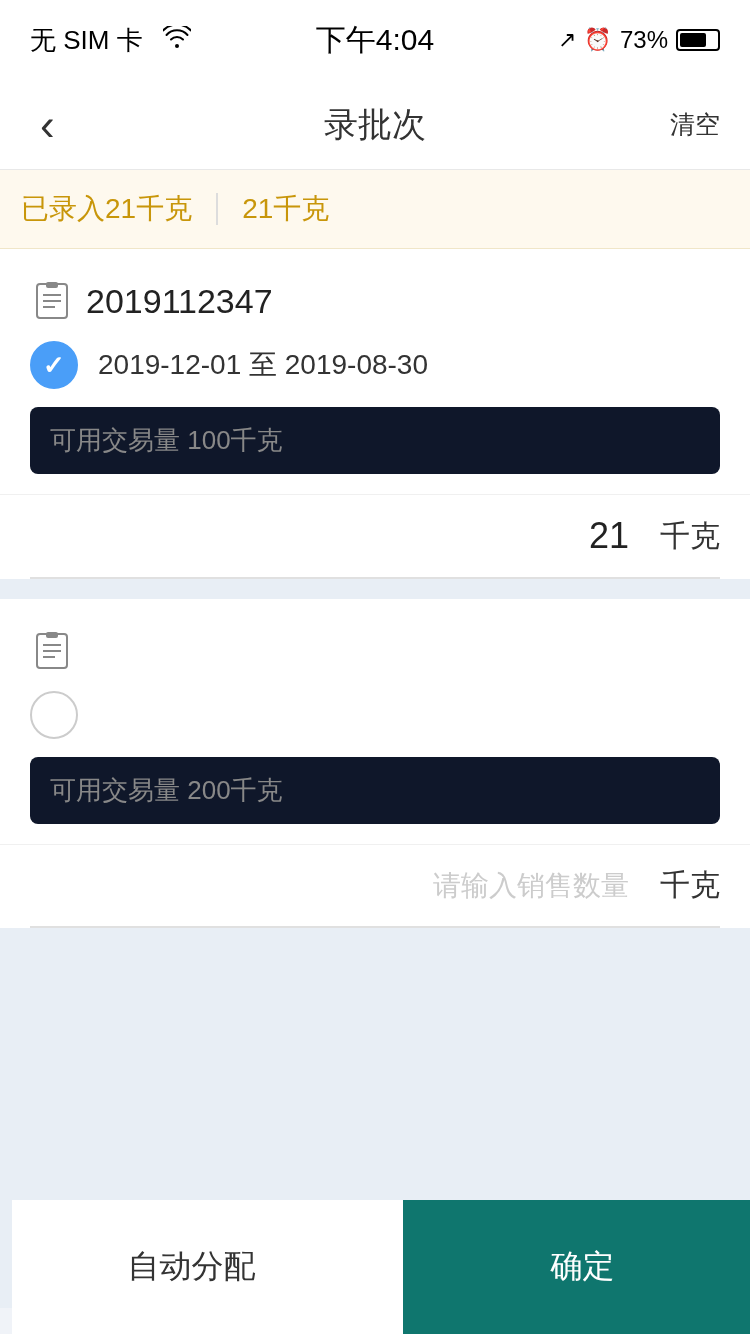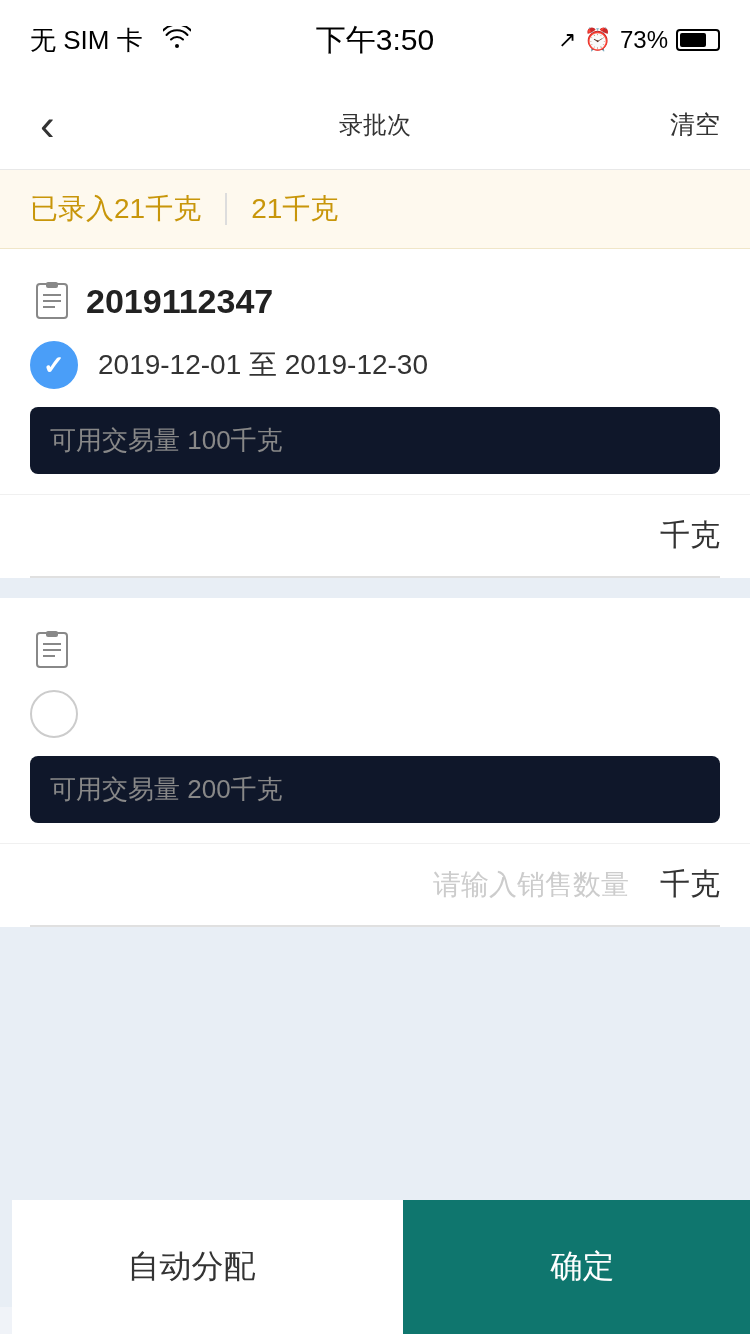--- a/index.html
+++ b/index.html
@@ -74,38 +74,38 @@
       border-bottom: 1px solid #e8e8e8;
       position: relative;
     }
     .nav-back {
       font-size: 36px;
       color: #333;
       cursor: pointer;
       padding: 10px;
     }
     .nav-title {
-      font-size: 24px;
+      font-size: 34px;
       font-weight: 500;
       color: #333;
       position: absolute;
       left: 50%;
       transform: translateX(-50%);
     }
     .nav-clear {
       font-size: 25px;
       color: #333;
       cursor: pointer;
     }
 
     
     .summary-bar {
       width: 750px;
       background: #fef9ee;
-      padding: 20px 30px;
+      padding: 20px 21px;
       display: flex;
       align-items: center;
       gap: 24px;
       border-bottom: 1px solid #f0e6c8;
     }
     .summary-item {
       font-size: 28px;
       color: #c8960a;
     }
     .summary-divider {
@@ -127,21 +127,21 @@
       width: 44px;
       height: 44px;
       display: flex;
       align-items: center;
       justify-content: center;
       font-size: 32px;
       color: #666;
     }
     .batch-id {
       font-size: 34px;
-      font-weight: 700;
+      font-weight: 400;
       color: #222;
     }
 
     .batch-row {
       display: flex;
       align-items: center;
       gap: 20px;
       margin-bottom: 18px;
     }
     .radio-circle {
@@ -273,21 +273,21 @@
     <span>无 SIM 卡</span>
     <span class="wifi-icon">
       <svg width="28" height="22" viewBox="0 0 28 22" fill="none">
         <path d="M14 18a2 2 0 1 1 0 4 2 2 0 0 1 0-4z" fill="#000"></path>
         <path d="M8 13.5a8.5 8.5 0 0 1 12 0" stroke="#000" stroke-width="2" fill="none" stroke-linecap="round"></path>
         <path d="M3.5 9a14 14 0 0 1 21 0" stroke="#000" stroke-width="2" fill="none" stroke-linecap="round"></path>
         <path d="M0 4.5a19.5 19.5 0 0 1 28 0" stroke="#000" stroke-width="2" fill="none" stroke-linecap="round"></path>
       </svg>
     </span>
   </div>
-  <div class="status-center">下午3:50</div>
+  <div class="status-center">下午4:04</div>
   <div class="status-right">
     <span style="font-size:22px;">↗</span>
     <span style="font-size:22px;">⏰</span>
     <span>73%</span>
     <div class="battery-bar">
       <div class="battery-fill"></div>
     </div>
   </div>
 </div>
 
@@ -315,27 +315,28 @@
           <line x1="10" y1="25" x2="22" y2="25" stroke="#888" stroke-width="2"></line>
         </svg>
       </div>
       <span class="batch-id">2019112347</span>
     </div>
 
     <div class="batch-row">
       <div class="radio-circle checked">
         <span class="radio-check">✓</span>
       </div>
-      <span class="batch-date">2019-12-01 至 2019-12-30</span>
+      <span class="batch-date">2019-12-01 至 2019-08-30</span>
     </div>
 
     <div class="available-box">可用交易量 100千克</div>
   </div>
 
   <div class="input-row">
+    <input class="qty-input" type="number" value="21" style="text-align: right; font-size: 36px; border: none; outline: none; flex: 1 1 0%; background: transparent;">
     <span class="unit-label">千克</span>
   </div>
   <div class="large-divider"></div>
 </div>
 
 <div class="section-divider"></div>
 
 <div class="card-section">
   <div class="card-inner">
     <div class="batch-header">

